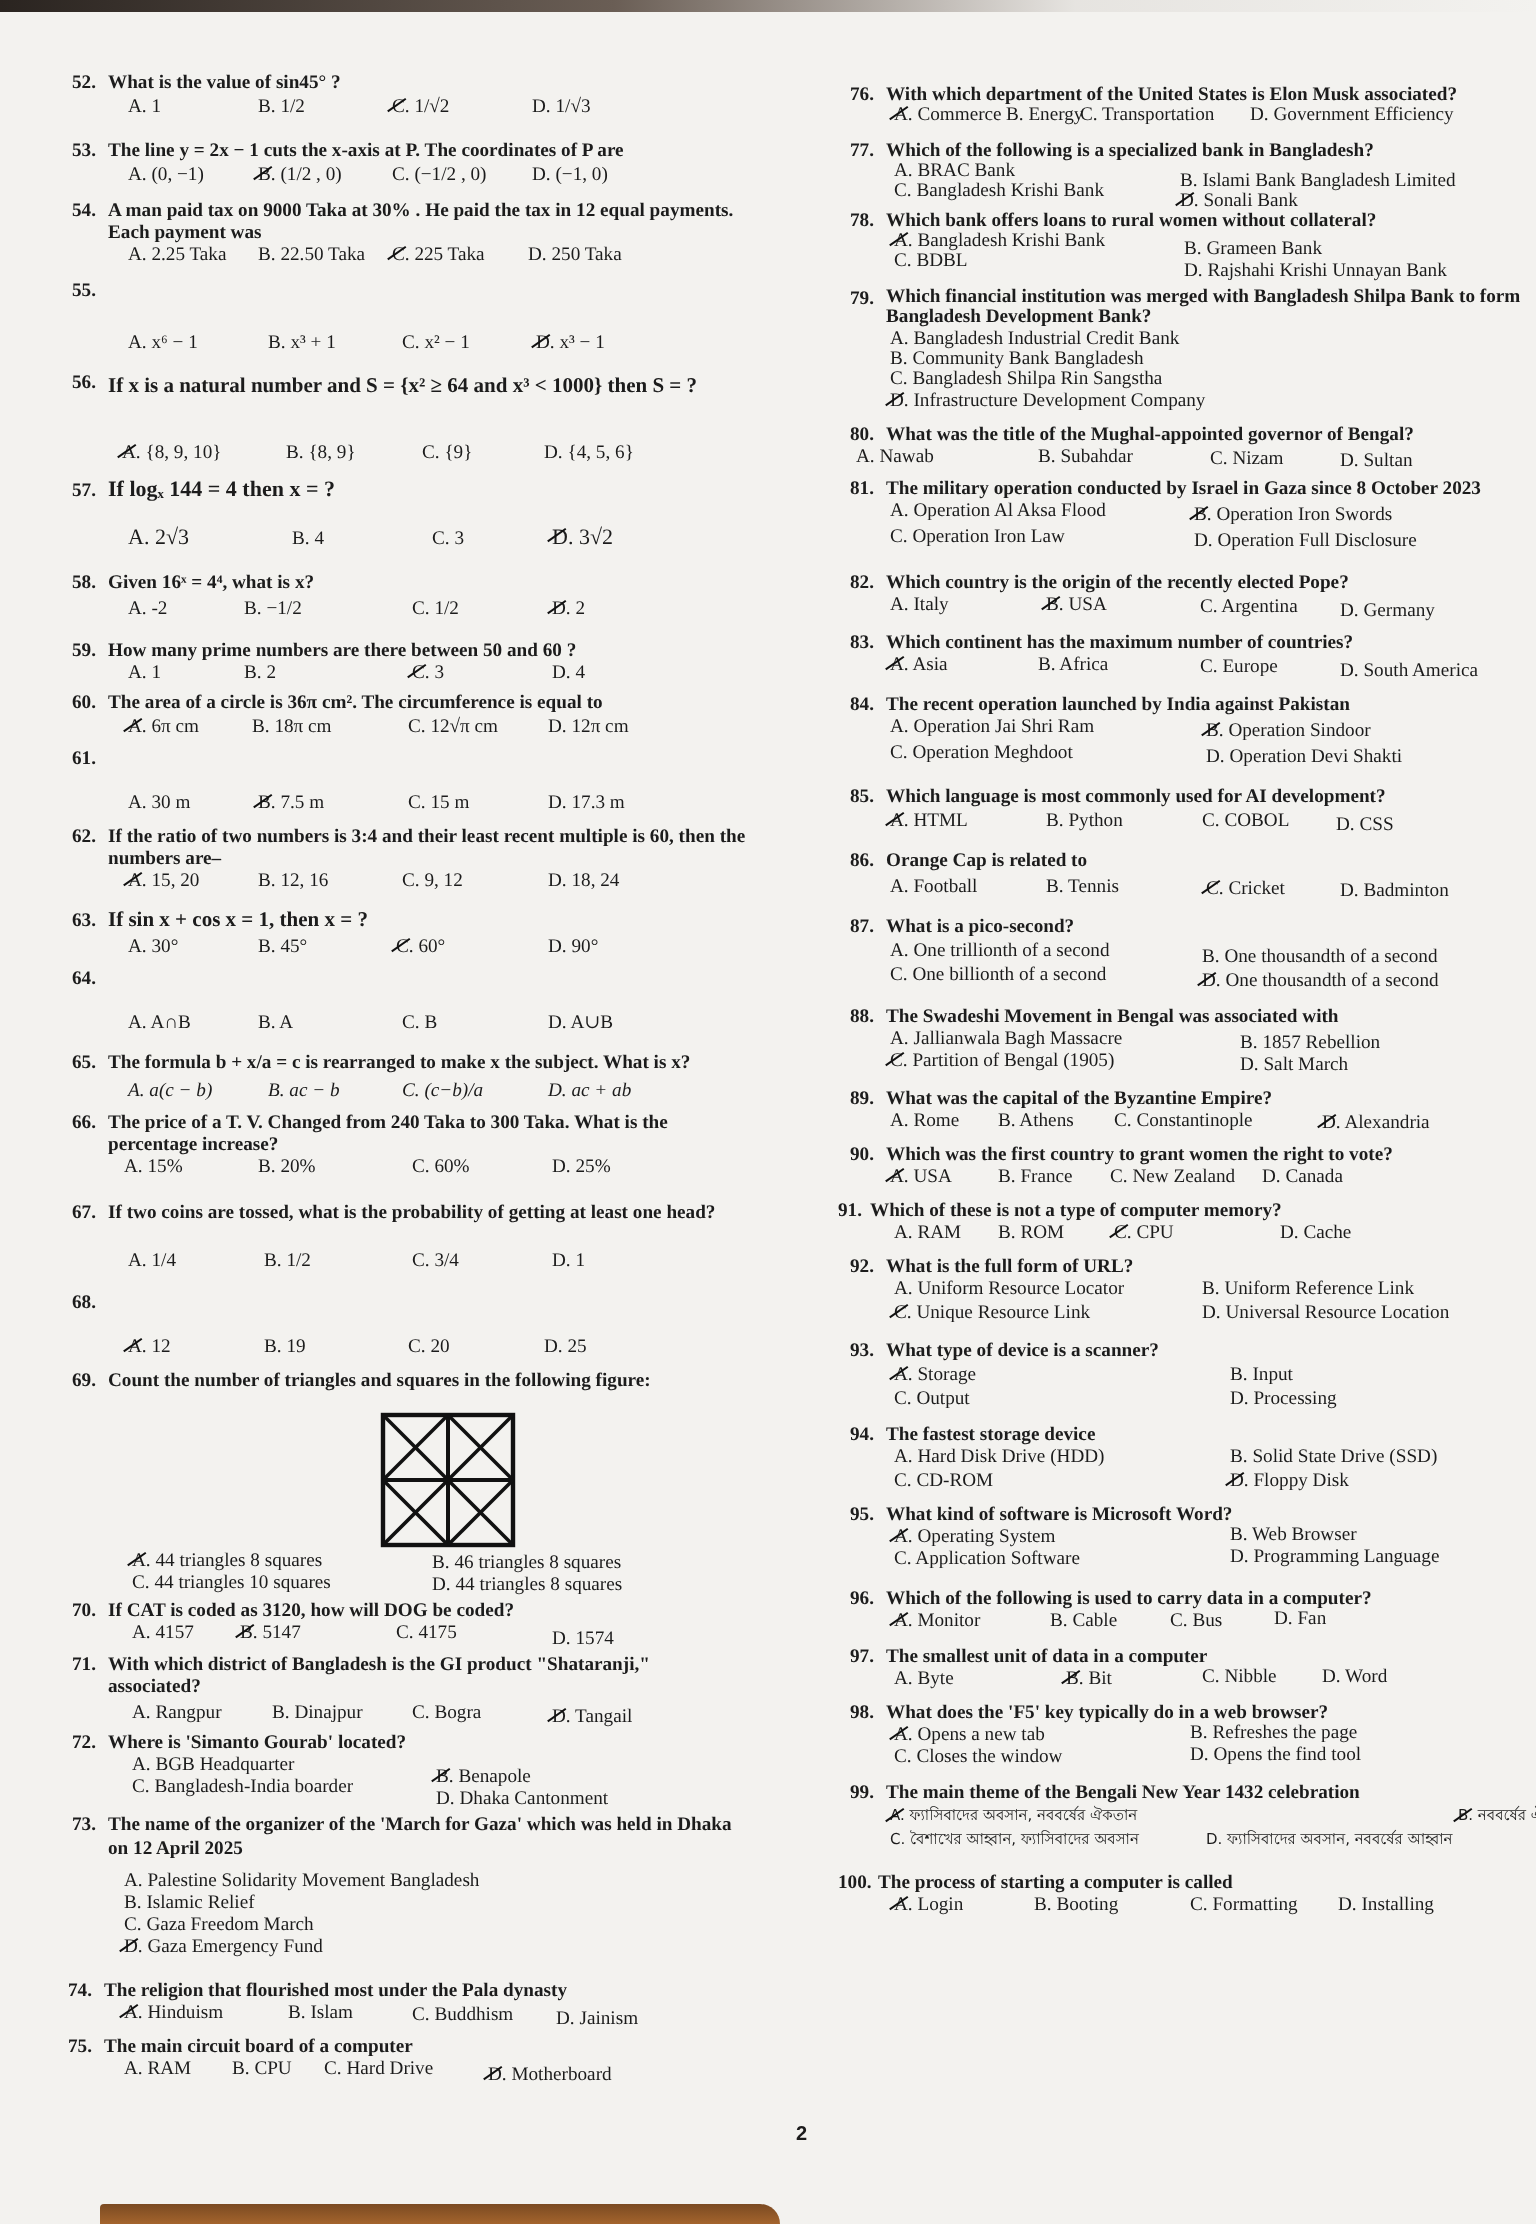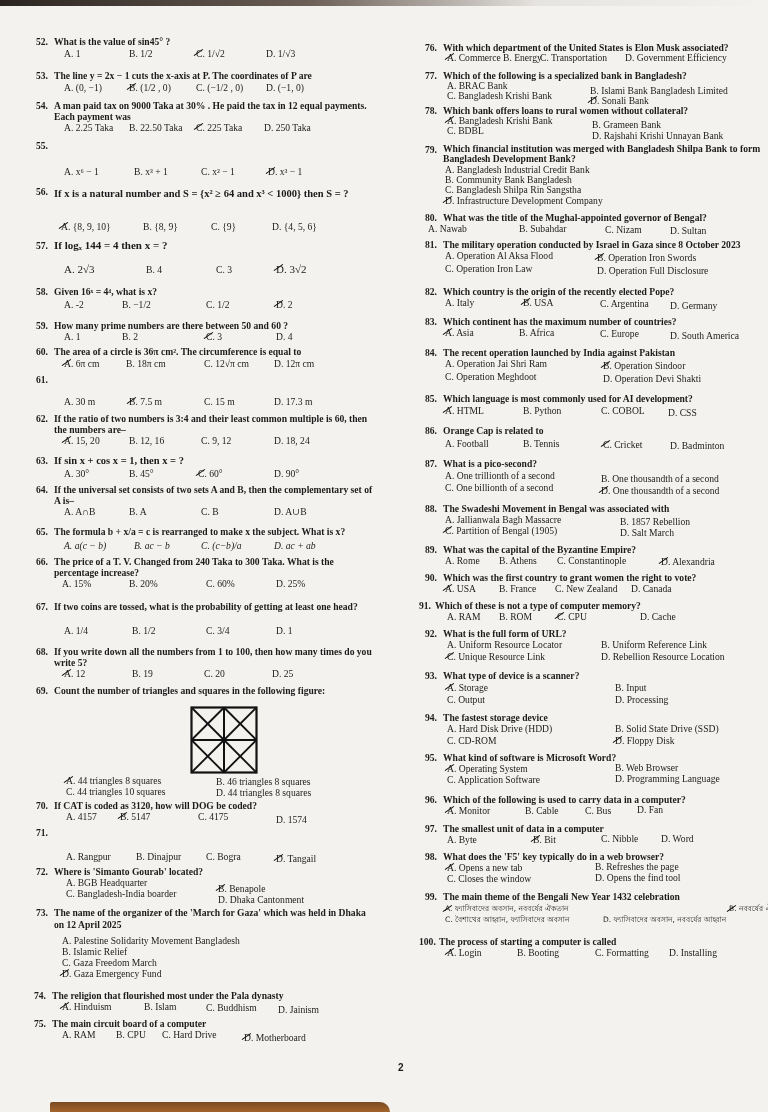--- a/index.html
+++ b/index.html
@@ -135,39 +135,38 @@
     <div class="q" style="top:374px;width:350px;height:34px">
       <span class="num">61.</span>
       <span class="opt" style="left:28px;top:22px">A. 30 m</span>
       <span class="opt marked" style="left:93px;top:22px">B. 7.5 m</span>
       <span class="opt" style="left:168px;top:22px">C. 15 m</span>
       <span class="opt" style="left:238px;top:22px">D. 17.3 m</span>
     </div>
 
     <div class="q" style="top:413px;width:350px;height:34px">
       <span class="num">62.</span>
-      <span class="stem wrap" style="width:320px">If the ratio of two numbers is 3:4 and their least common multiple is 60, then the numbers are–</span>
+      <span class="stem wrap" style="width:320px">If the ratio of two numbers is 3:4 and their least recent multiple is 60, then the numbers are–</span>
       <span class="opt marked" style="left:28px;top:22px">A. 15, 20</span>
       <span class="opt" style="left:93px;top:22px">B. 12, 16</span>
       <span class="opt" style="left:165px;top:22px">C. 9, 12</span>
       <span class="opt" style="left:238px;top:22px">D. 18, 24</span>
     </div>
 
     <div class="q" style="top:455px;width:350px;height:24px">
       <span class="num">63.</span>
       <span class="stem" style="font-size:10.5px">If sin x + cos x = 1, then x = ?</span>
       <span class="opt" style="left:28px;top:13px">A. 30°</span>
       <span class="opt" style="left:93px;top:13px">B. 45°</span>
       <span class="opt marked" style="left:162px;top:13px">C. 60°</span>
       <span class="opt" style="left:238px;top:13px">D. 90°</span>
     </div>
 
     <div class="q" style="top:484px;width:350px;height:34px">
       <span class="num">64.</span>
-      <span class="stem wrap" style="width:320px">If the universal set consists of two sets A and B, then the complementary set of A is–</span>
       <span class="opt" style="left:28px;top:22px">A. A∩B</span>
       <span class="opt" style="left:93px;top:22px">B. A</span>
       <span class="opt" style="left:165px;top:22px">C. B</span>
       <span class="opt" style="left:238px;top:22px">D. A∪B</span>
     </div>
 
     <div class="q" style="top:526px;width:350px;height:24px">
       <span class="num">65.</span>
       <span class="stem">The formula b + x/a = c is rearranged to make x the subject. What is x?</span>
       <span class="opt" style="left:28px;top:14px;font-style:italic">A. a(c − b)</span>
@@ -189,21 +188,20 @@
       <span class="num">67.</span>
       <span class="stem wrap" style="width:310px">If two coins are tossed, what is the probability of getting at least one head?</span>
       <span class="opt" style="left:28px;top:24px">A. 1/4</span>
       <span class="opt" style="left:96px;top:24px">B. 1/2</span>
       <span class="opt" style="left:170px;top:24px">C. 3/4</span>
       <span class="opt" style="left:240px;top:24px">D. 1</span>
     </div>
 
     <div class="q" style="top:646px;width:350px;height:36px">
       <span class="num">68.</span>
-      <span class="stem wrap" style="width:320px">If you write down all the numbers from 1 to 100, then how many times do you write 5?</span>
       <span class="opt marked" style="left:28px;top:22px">A. 12</span>
       <span class="opt" style="left:96px;top:22px">B. 19</span>
       <span class="opt" style="left:168px;top:22px">C. 20</span>
       <span class="opt" style="left:236px;top:22px">D. 25</span>
     </div>
 
     <div class="q" style="top:685px;width:350px;height:90px">
       <span class="num">69.</span>
       <span class="stem">Count the number of triangles and squares in the following figure:</span>
     </div>
@@ -218,20 +216,21 @@
       <span class="num">70.</span>
       <span class="stem">If CAT is coded as 3120, how will DOG be coded?</span>
       <span class="opt" style="left:30px;top:11px">A. 4157</span>
       <span class="opt marked" style="left:84px;top:11px">B. 5147</span>
       <span class="opt" style="left:162px;top:11px">C. 4175</span>
       <span class="opt" style="left:240px;top:14px">D. 1574</span>
     </div>
 
     <div class="q" style="top:827px;width:350px;height:36px">
       <span class="num">71.</span>
+      <span class="stem wrap" style="width:300px">With which district of Bangladesh is the GI product "Shataranji," associated?</span>
       <span class="opt" style="left:30px;top:24px">A. Rangpur</span>
       <span class="opt" style="left:100px;top:24px">B. Dinajpur</span>
       <span class="opt" style="left:170px;top:24px">C. Bogra</span>
       <span class="opt marked" style="left:240px;top:26px">D. Tangail</span>
     </div>
 
     <div class="q" style="top:866px;width:350px;height:40px">
       <span class="num">72.</span>
       <span class="stem">Where is 'Simanto Gourab' located?</span>
       <span class="opt" style="left:30px;top:11px">A. BGB Headquarter</span>
@@ -427,21 +426,21 @@
       <span class="opt marked" style="left:132px;top:11px">C. CPU</span>
       <span class="opt" style="left:215px;top:11px">D. Cache</span>
     </div>
 
     <div class="q" style="top:628px;width:345px;height:36px">
       <span class="num">92.</span>
       <span class="stem">What is the full form of URL?</span>
       <span class="opt" style="left:22px;top:11px">A. Uniform Resource Locator</span>
       <span class="opt" style="left:176px;top:11px">B. Uniform Reference Link</span>
       <span class="opt marked" style="left:22px;top:23px">C. Unique Resource Link</span>
-      <span class="opt" style="left:176px;top:23px">D. Rebellion Resource Location</span>
+      <span class="opt" style="left:176px;top:23px">D. Universal Resource Location</span>
     </div>
 
     <div class="q" style="top:670px;width:340px;height:36px">
       <span class="num">93.</span>
       <span class="stem">What type of device is a scanner?</span>
       <span class="opt marked" style="left:22px;top:12px">A. Storage</span>
       <span class="opt" style="left:190px;top:12px">B. Input</span>
       <span class="opt" style="left:22px;top:24px">C. Output</span>
       <span class="opt" style="left:190px;top:24px">D. Processing</span>
     </div>

